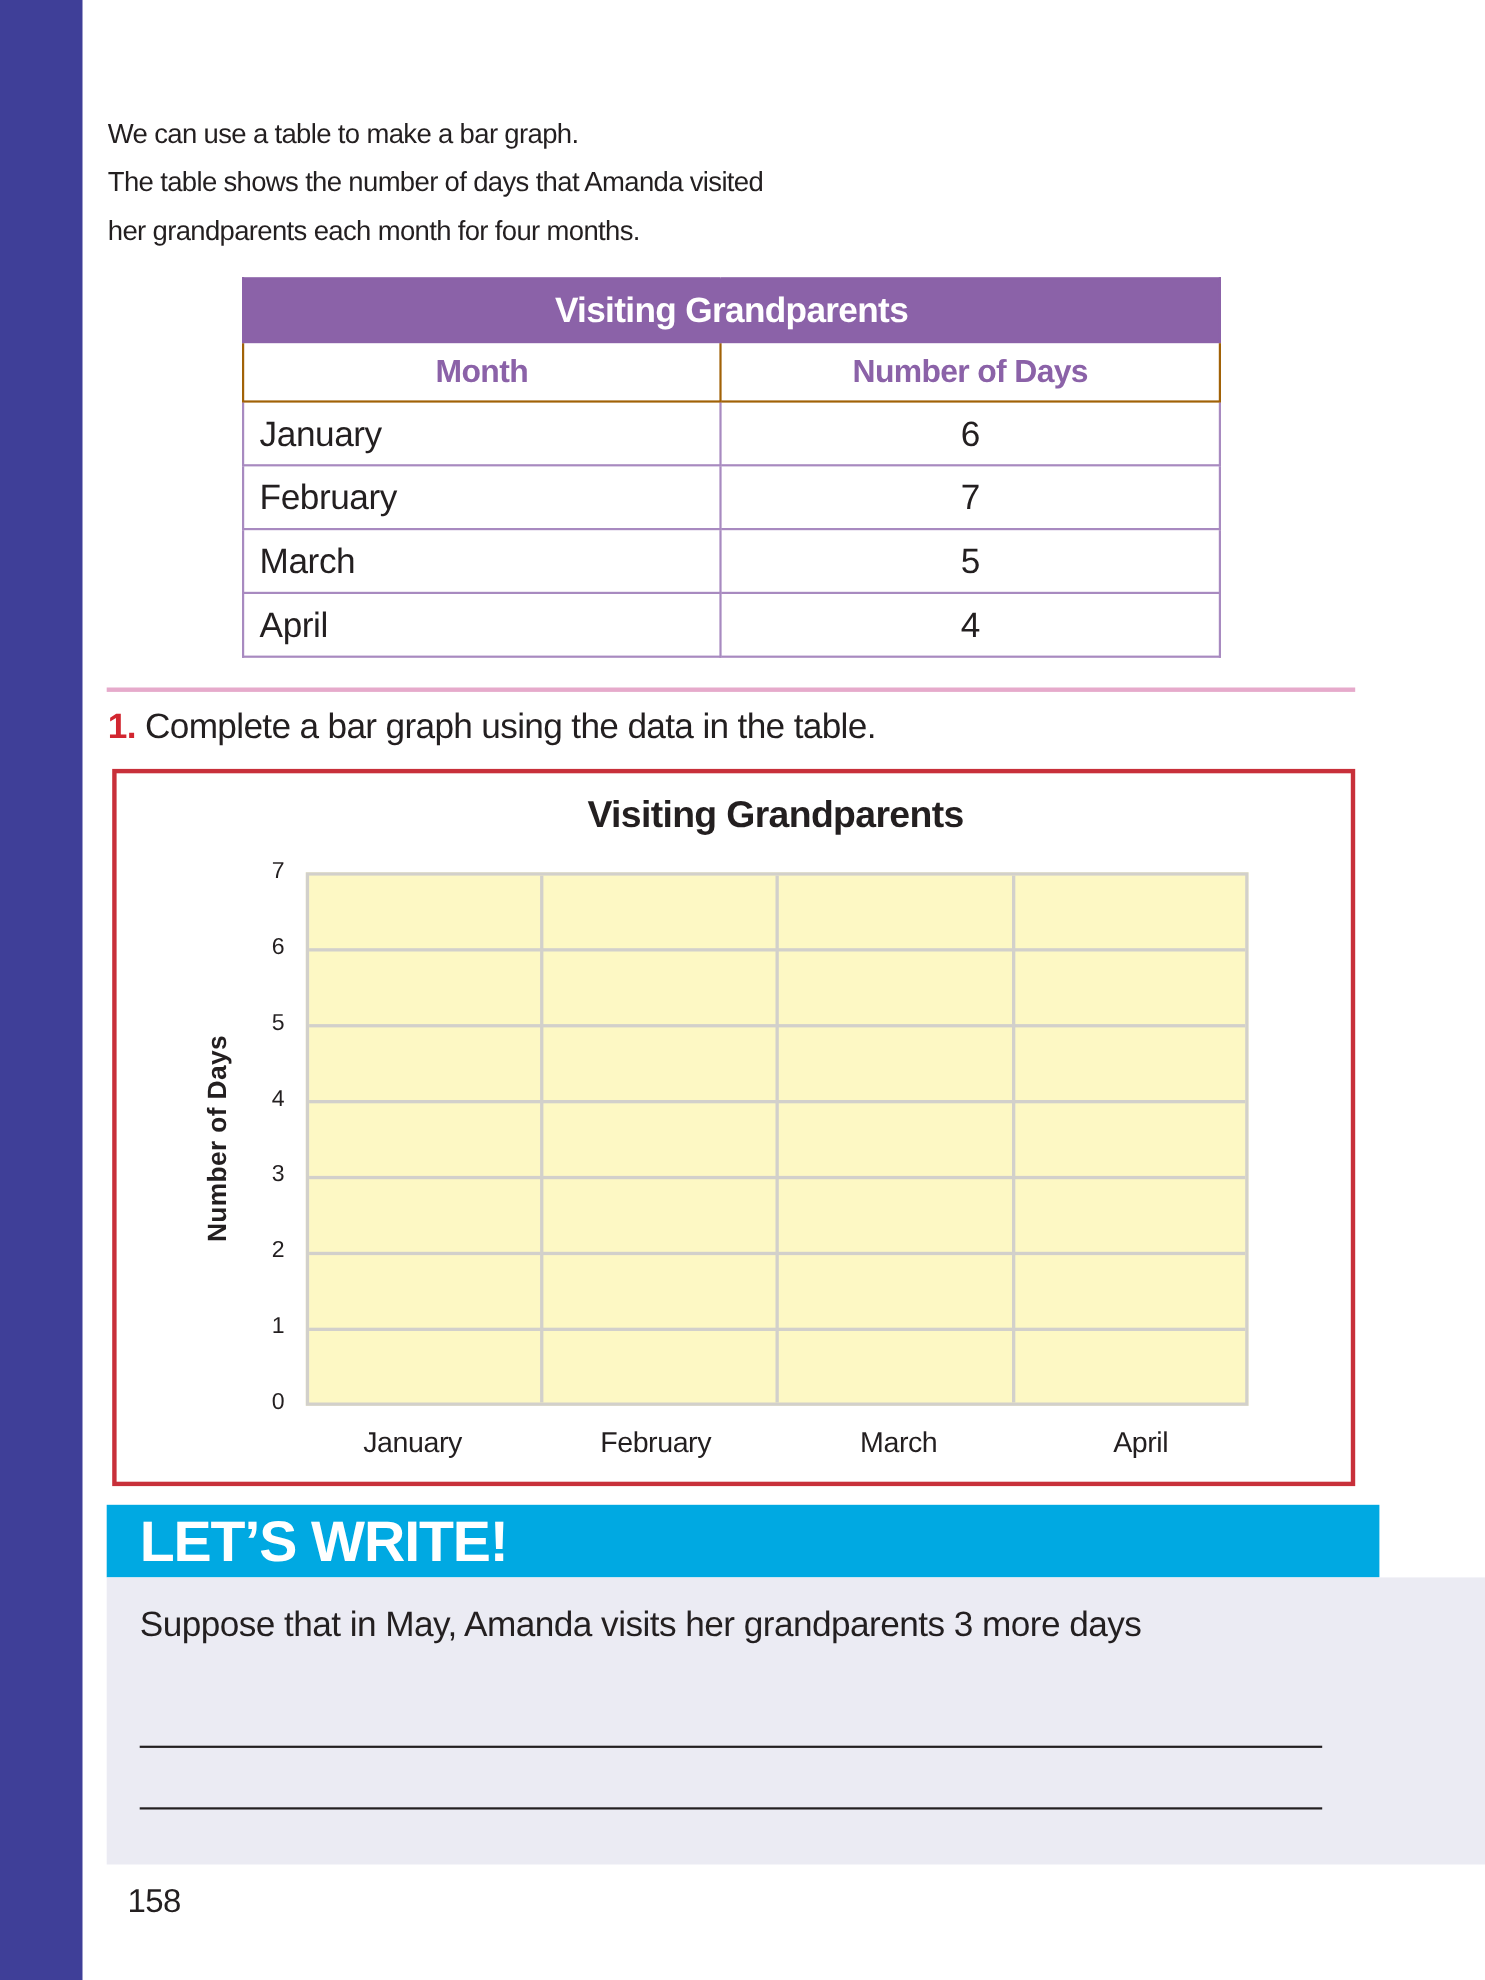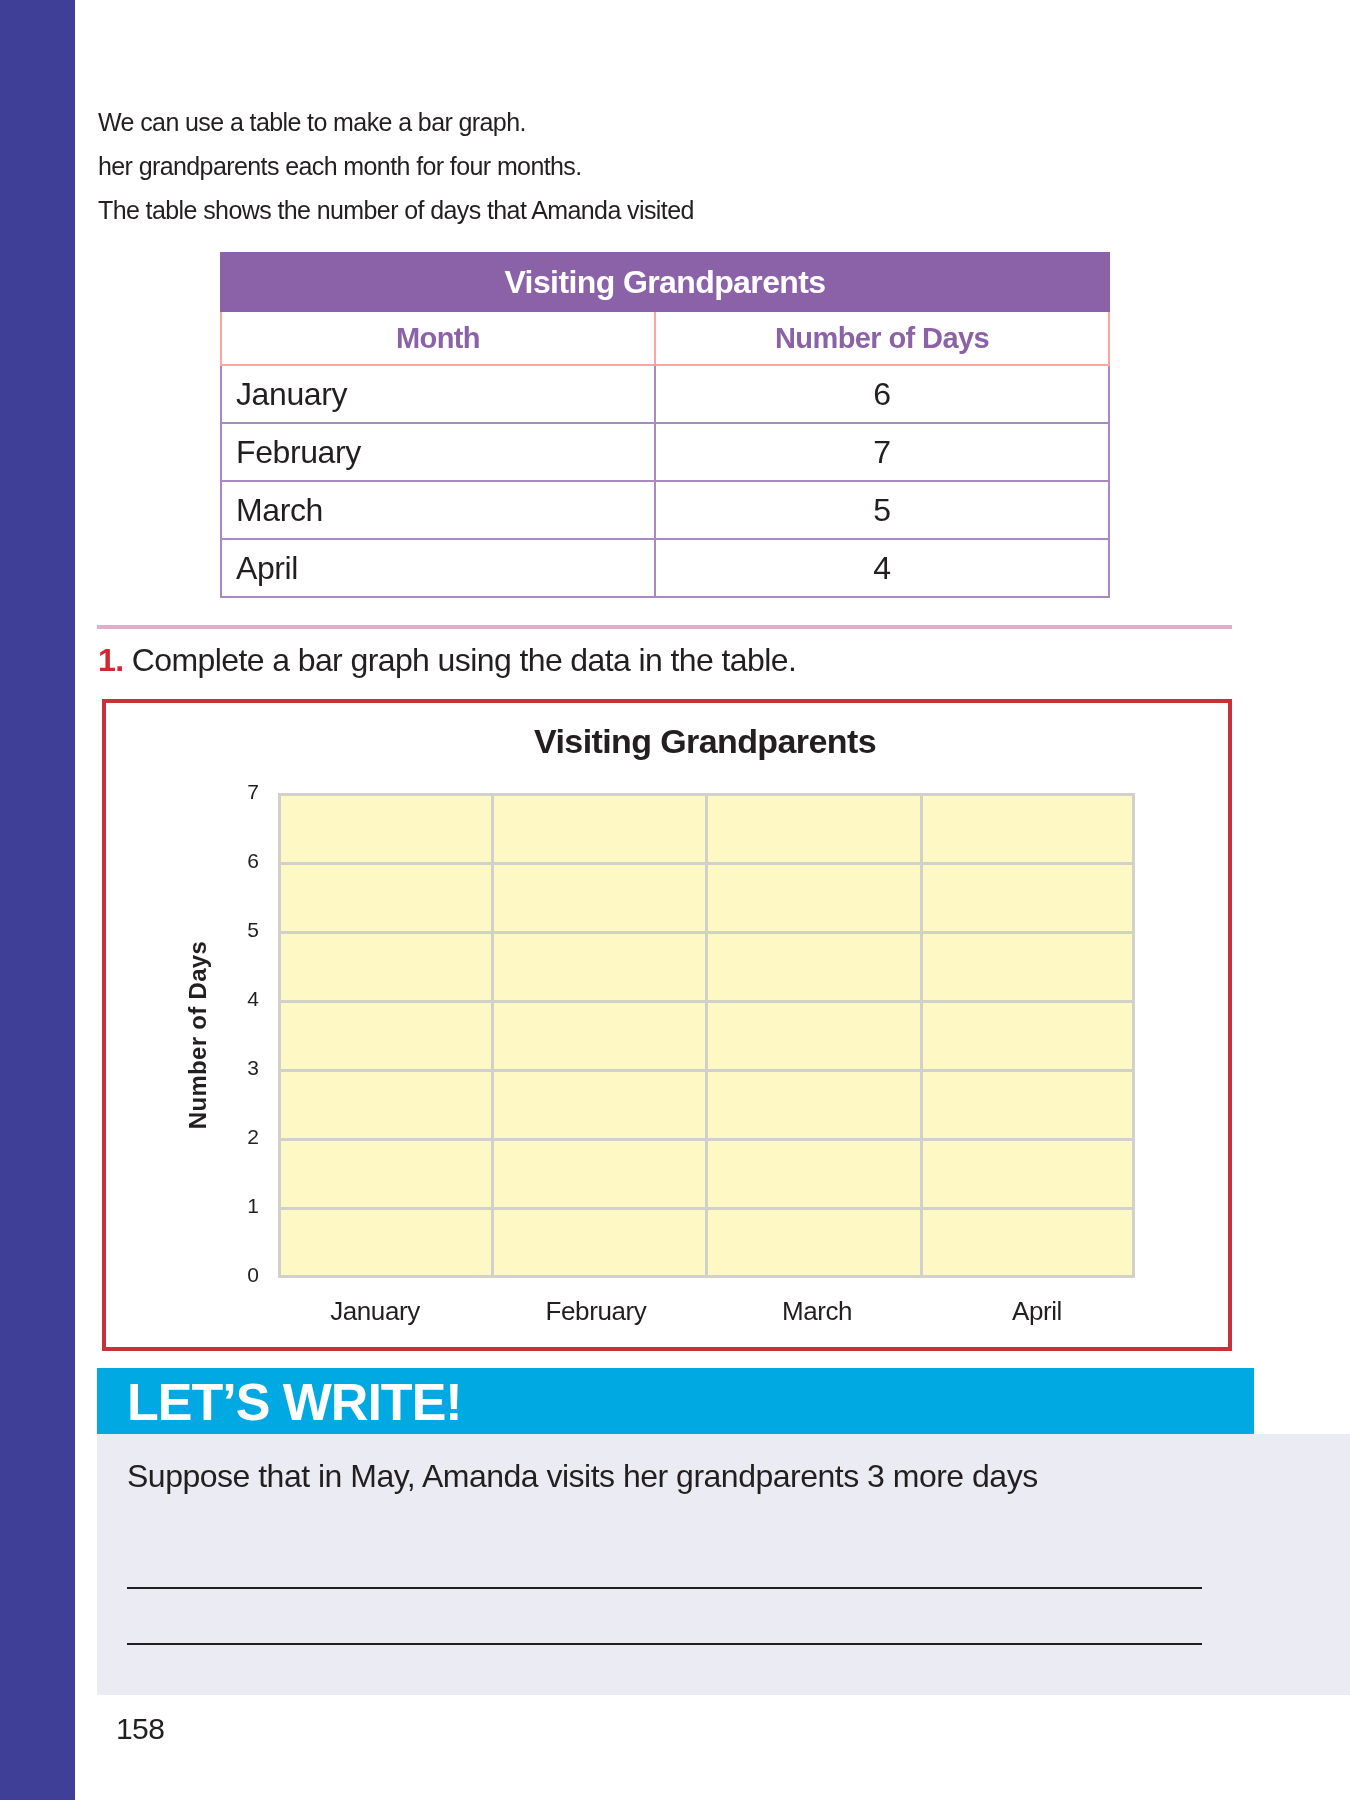--- a/index.html
+++ b/index.html
@@ -6,21 +6,21 @@
     html, body { width: 1350px; height: 1800px; background: #ffffff; overflow: hidden; }
     body { position: relative; font-family: "Liberation Sans", "DejaVu Sans", sans-serif; color: #231f20; }
 
     .sidebar { position: absolute; left: 0; top: 0; width: 75px; height: 1800px; background: #3f3f98; }
 
     .intro { position: absolute; left: 98px; top: 100px; width: 1000px; font-size: 25px; line-height: 44px; letter-spacing: -0.6px; }
     .intro div { white-space: nowrap; }
 
     table.data-table { position: absolute; left: 220px; top: 252px; width: 890px; border-collapse: collapse; }
     .data-table th.title { background: #8b62a8; color: #ffffff; height: 58px; font-size: 32px; font-weight: bold; letter-spacing: -0.6px; border: 2px solid #8b62a8; }
-    .data-table th.col { height: 54px; color: #8b62a8; font-size: 29px; font-weight: bold; letter-spacing: -0.6px; border: 2px solid #fca5a5; background: #fff; }
+    .data-table th.col { height: 54px; color: #8b62a8; font-size: 29px; font-weight: bold; letter-spacing: -0.6px; border: 2px solid #a16207; background: #fff; }
     .data-table td { height: 58px; font-size: 32px; border: 2px solid #a88ac0; letter-spacing: -0.4px; }
     .data-table td.month { padding-left: 14px; text-align: left; width: 434px; }
     .data-table td.days { text-align: center; }
 
     .divider { position: absolute; left: 97px; top: 625px; width: 1135px; height: 4px; background: #e6aacb; }
 
     .question { position: absolute; left: 98px; top: 638px; font-size: 32px; line-height: 44px; letter-spacing: -0.6px; white-space: nowrap; }
     .question .num { color: #d22630; font-weight: bold; }
 
     .graph-box { position: absolute; left: 102px; top: 699px; width: 1130px; height: 652px; border: 4px solid #c8303a; }
@@ -42,22 +42,22 @@
 
     .page-number { position: absolute; left: 116px; top: 1712px; font-size: 30px; font-weight: normal; letter-spacing: -0.6px; }
   </style>
 </head>
 <body>
 
 <div class="sidebar"></div>
 
 <div class="intro">
   <div>We can use a table to make a bar graph.</div>
+  <div>The table shows the number of days that Amanda visited</div>
   <div>her grandparents each month for four months.</div>
-  <div>The table shows the number of days that Amanda visited</div>
 </div>
 
 <table class="data-table">
   <thead>
     <tr>
       <th class="title" colspan="2">Visiting Grandparents</th>
     </tr>
     <tr>
       <th class="col">Month</th>
       <th class="col">Number of Days</th>

